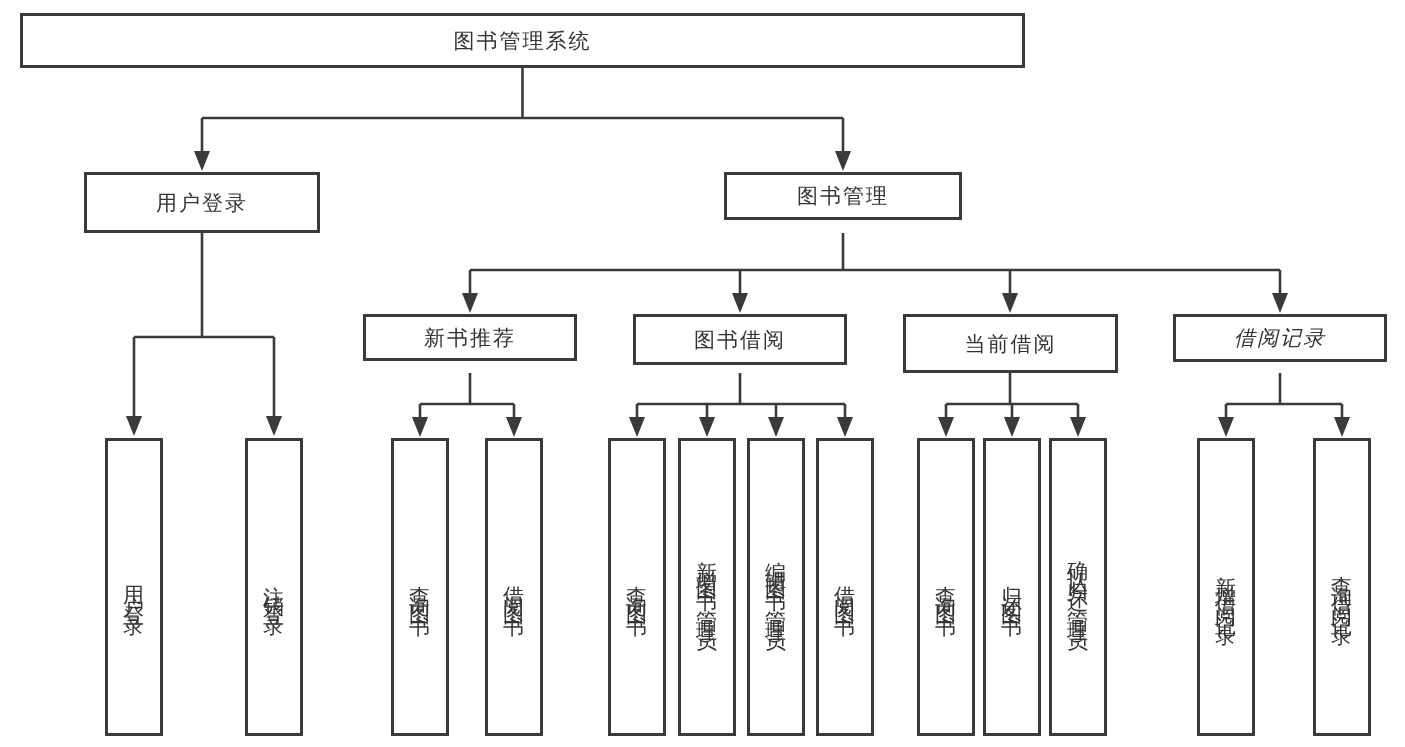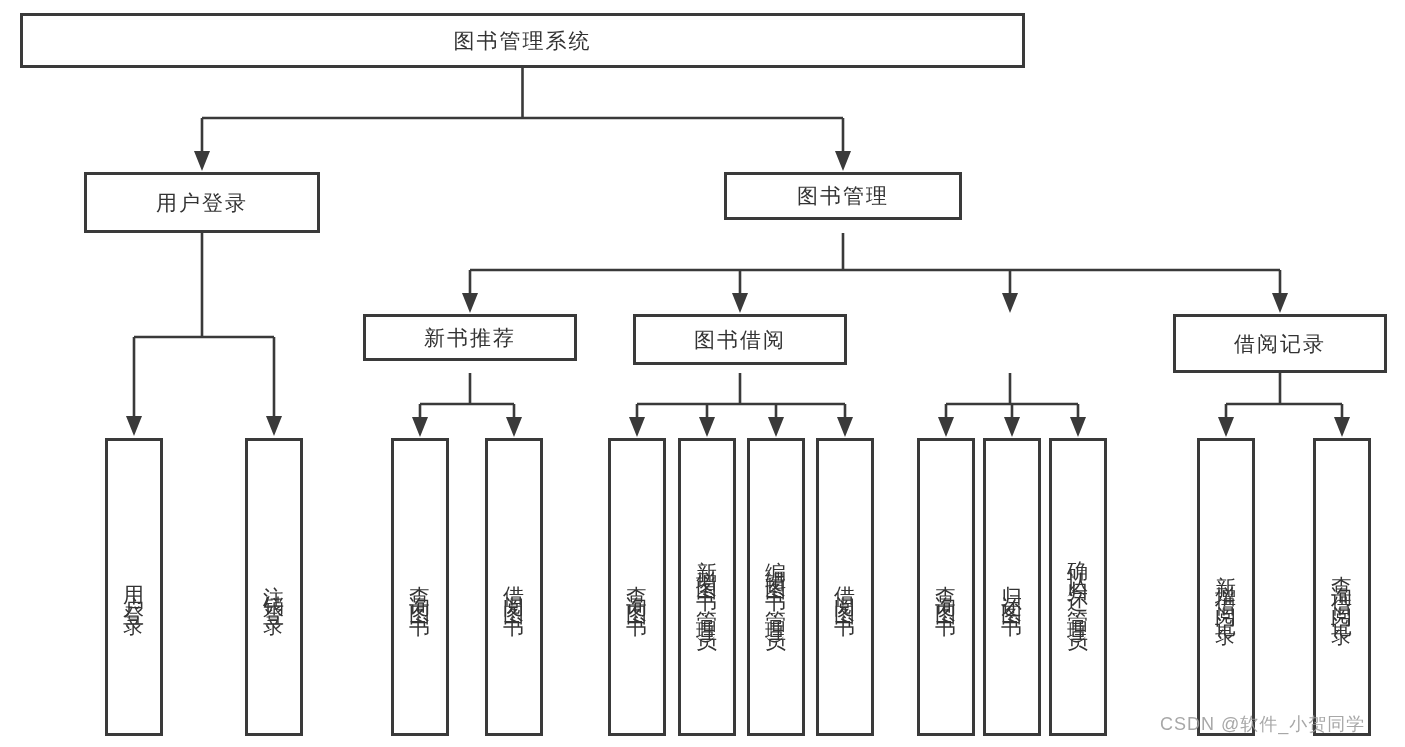--- a/index.html
+++ b/index.html
@@ -43,21 +43,21 @@
     line-height: 1;
     padding-top: 4px;
   }
   
   #n-root      { left: 20px;   top: 13px;  width: 1005px; height: 55px; }
   #n-userlogin { left: 84px;   top: 172px; width: 236px;  height: 61px; }
   #n-bookmgmt  { left: 724px;  top: 172px; width: 238px;  height: 48px; }
   #n-newrec    { left: 363px;  top: 314px; width: 214px;  height: 47px; }
   #n-borrow    { left: 633px;  top: 314px; width: 214px;  height: 51px; }
   #n-current   { left: 903px;  top: 314px; width: 215px;  height: 59px; }
-  #n-records   { left: 1173px; top: 314px; width: 214px;  height: 59px; }
+  #n-records   { left: 1173px; top: 314px; width: 214px;  height: 48px; font-style: italic; }
   
   .leaf { top: 438px; width: 58px; height: 298px; }
   #l-ul1 { left: 105px; }
   #l-ul2 { left: 245px; }
   #l-nr1 { left: 391px; }
   #l-nr2 { left: 485px; }
   #l-bb1 { left: 608px; }
   #l-bb2 { left: 678px; }
   #l-bb3 { left: 747px; }
   #l-bb4 { left: 816px; }
@@ -135,34 +135,34 @@
     </g>
   </svg>
 
   <div class="node" id="n-root">图书管理系统</div>
 
   <div class="node" id="n-userlogin">用户登录</div>
   <div class="node" id="n-bookmgmt">图书管理</div>
 
   <div class="node" id="n-newrec">新书推荐</div>
   <div class="node" id="n-borrow">图书借阅</div>
+  <div class="node" id="n-current">当前借阅</div>
   <div class="node" id="n-records">借阅记录</div>
 
   <div class="node vnode leaf" id="l-ul1">用户登录</div>
   <div class="node vnode leaf" id="l-ul2">注销登录</div>
 
   <div class="node vnode leaf" id="l-nr1">查询图书</div>
   <div class="node vnode leaf" id="l-nr2">借阅图书</div>
 
   <div class="node vnode leaf" id="l-bb1">查询图书</div>
   <div class="node vnode leaf" id="l-bb2">新增图书（管理员）</div>
   <div class="node vnode leaf" id="l-bb3">编辑图书（管理员）</div>
   <div class="node vnode leaf" id="l-bb4">借阅图书</div>
 
   <div class="node vnode leaf" id="l-cb1">查询图书</div>
   <div class="node vnode leaf" id="l-cb2">归还图书</div>
   <div class="node vnode leaf" id="l-cb3">确认归还（管理员）</div>
 
   <div class="node vnode leaf" id="l-br1">新增借阅记录</div>
   <div class="node vnode leaf" id="l-br2">查询借阅记录</div>
 
-  <div id="watermark">CSDN @软件_小贺同学</div>
 </div>
 
 </body></html>

